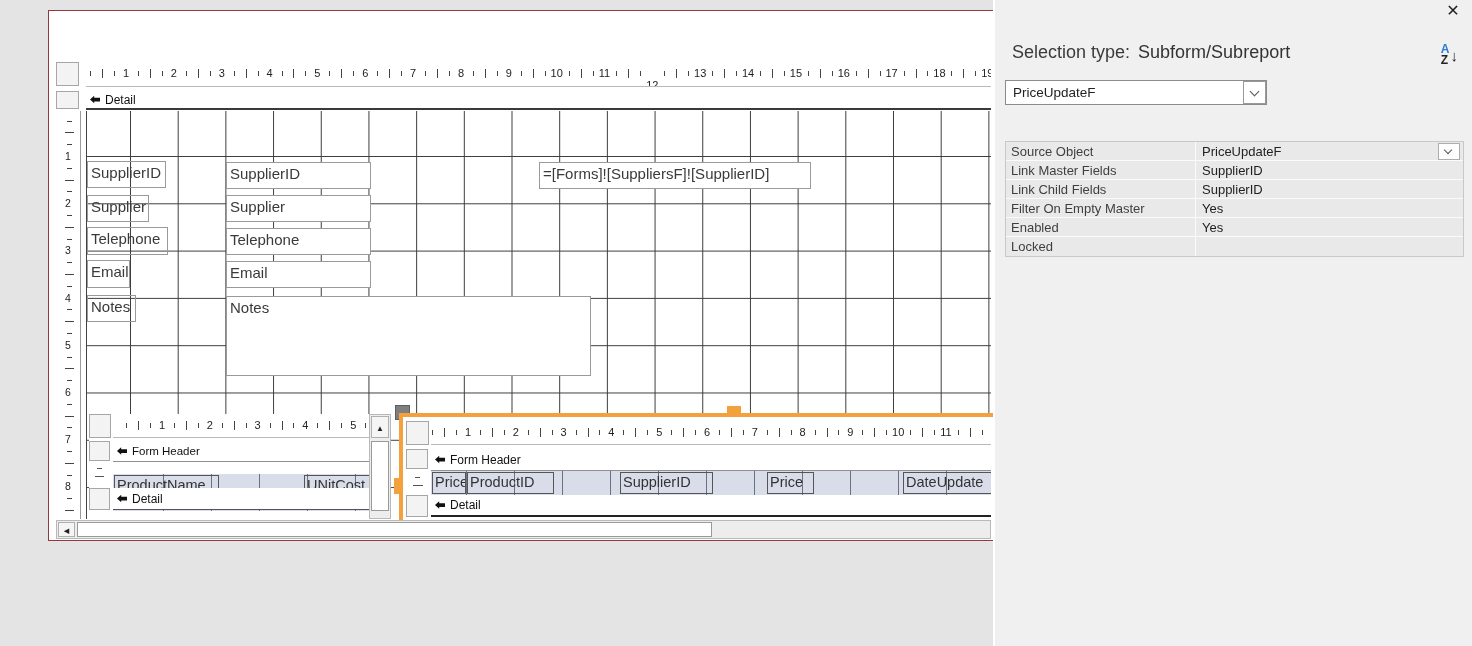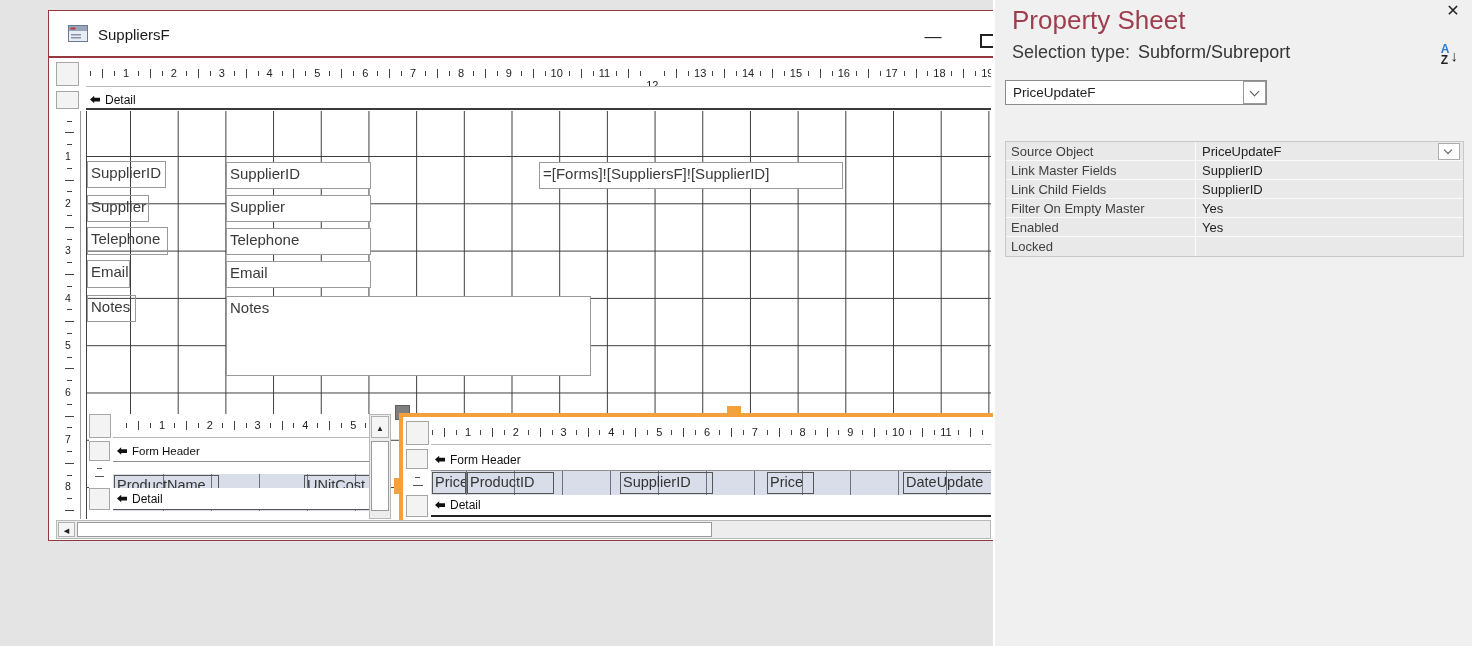--- a/index.html
+++ b/index.html
@@ -71,32 +71,20 @@
   .psval{flex:1;font-size:13px;color:#222;padding:2px 0 0 6px;white-space:nowrap;overflow:hidden;}
   .psdrop{position:absolute;right:3px;top:1px;width:22px;height:17px;background:#fff;border:1px solid #adadad;}
   .psdrop .chev{left:6px;top:3px;width:6px;height:6px;}
 </style>
 </head>
 <body>
 
 <div class="stage">
 
   <div class="abs designer">
-    <div class="abs titlebar">
-      <svg class="abs" style="left:19px;top:14px" width="20" height="17">
-        <rect x="0.5" y="0.5" width="19" height="16" fill="#e8ecf4" stroke="#6a7a96"></rect>
-        <rect x="1" y="1" width="18" height="5" fill="#9aa5ba"></rect>
-        <rect x="2.5" y="2.5" width="5" height="2" fill="#b03a40"></rect>
-        <rect x="3" y="9" width="10" height="1.5" fill="#8a94a8"></rect>
-        <rect x="3" y="12" width="10" height="1.5" fill="#8a94a8"></rect>
-      </svg>
-      <span class="abs wtitle">SuppliersF</span>
-      <span class="abs minbtn">—</span>
-      <span class="abs maxbtn"></span>
-    </div>
 
     <div class="abs cornerbox" style="left:7px;top:51px;width:23px;height:24px"></div>
     <div class="abs hruler" id="main-hruler" style="left:37px;top:50px;width:905px;height:26px">
         <div class="rtick" style="left: 4.1125px; top: 10px; height: 5px;"></div>
         <div class="rtick" style="left: 16.075px; top: 8px; height: 9px;"></div>
         <div class="rtick" style="left: 28.0375px; top: 10px; height: 5px;"></div>
         <span class="rnum" style="left: 32px; top: 5.5px;">1</span>
         <div class="rtick" style="left: 51.9625px; top: 10px; height: 5px;"></div>
         <div class="rtick" style="left: 63.925px; top: 8px; height: 9px;"></div>
         <div class="rtick" style="left: 75.8875px; top: 10px; height: 5px;"></div>
@@ -220,21 +208,21 @@
         <div class="ctl tbox" style="left: 177px; top: 151px; width: 145px; height: 27px;">SupplierID</div>
         <div class="ctl" style="left: 38px; top: 184px; width: 62px; height: 27px;">Supplier</div>
         <div class="ctl tbox" style="left: 177px; top: 184px; width: 145px; height: 27px;">Supplier</div>
         <div class="ctl" style="left: 38px; top: 216px; width: 81px; height: 28px;">Telephone</div>
         <div class="ctl tbox" style="left: 177px; top: 217px; width: 145px; height: 27px;">Telephone</div>
         <div class="ctl" style="left: 38px; top: 249px; width: 43px; height: 28px;">Email</div>
         <div class="ctl tbox" style="left: 177px; top: 250px; width: 145px; height: 27px;">Email</div>
         <div class="ctl" style="left: 38px; top: 284px; width: 49px; height: 27px;">Notes</div>
         <div class="ctl tbox" style="left: 177px; top: 285px; width: 365px; height: 80px;">Notes</div>
       </div>
-    <div class="abs ctl tbox" style="left:490px;top:151px;width:304px;height:27px">=[Forms]![SuppliersF]![SupplierID]</div>
+    <div class="abs ctl tbox" style="left:490px;top:151px;width:272px;height:27px">=[Forms]![SuppliersF]![SupplierID]</div>
 
     <div class="abs subform" style="left:40px;top:403px;width:302px;height:105px">
       <div class="abs cornerbox" style="left:0;top:0;width:22px;height:24px"></div>
       <div class="abs hruler" id="sub1-hruler" style="left:24px;top:0;width:256px;height:24px">
           <div class="rtick" style="left: 13.15px; top: 9px; height: 5px;"></div>
           <div class="rtick" style="left: 25.1px; top: 7px; height: 9px;"></div>
           <div class="rtick" style="left: 37.05px; top: 9px; height: 5px;"></div>
           <span class="rnum" style="left: 41px; top: 4.5px;">1</span>
           <div class="rtick" style="left: 60.95px; top: 9px; height: 5px;"></div>
           <div class="rtick" style="left: 72.9px; top: 7px; height: 9px;"></div>
@@ -375,21 +363,20 @@
     </div>
 
     <div class="abs sb-track" style="left:7px;top:509px;width:935px;height:19px">
       <div class="abs sb-arrow" style="left:1px;top:1px;width:17px;height:15px;font-size:11px;line-height:14px">◂</div>
       <div class="abs sb-thumb" style="left:20px;top:1px;width:635px;height:15px"></div>
     </div>
   </div>
 
   <div class="abs propsheet">
     <div class="abs ps-close">✕</div>
-    <div class="abs ps-title">Property Sheet</div>
     <div class="abs ps-sel">
       <span>Selection type:</span><b>Subform/Subreport</b>
     </div>
     <div class="abs ps-az">
       <span><span class="a">A</span><span>Z</span></span>
       <span class="arrow">↓</span>
     </div>
     <div class="abs combo">PriceUpdateF</div>
     <div class="abs combo-btn">
         <span class="chev"></span>

